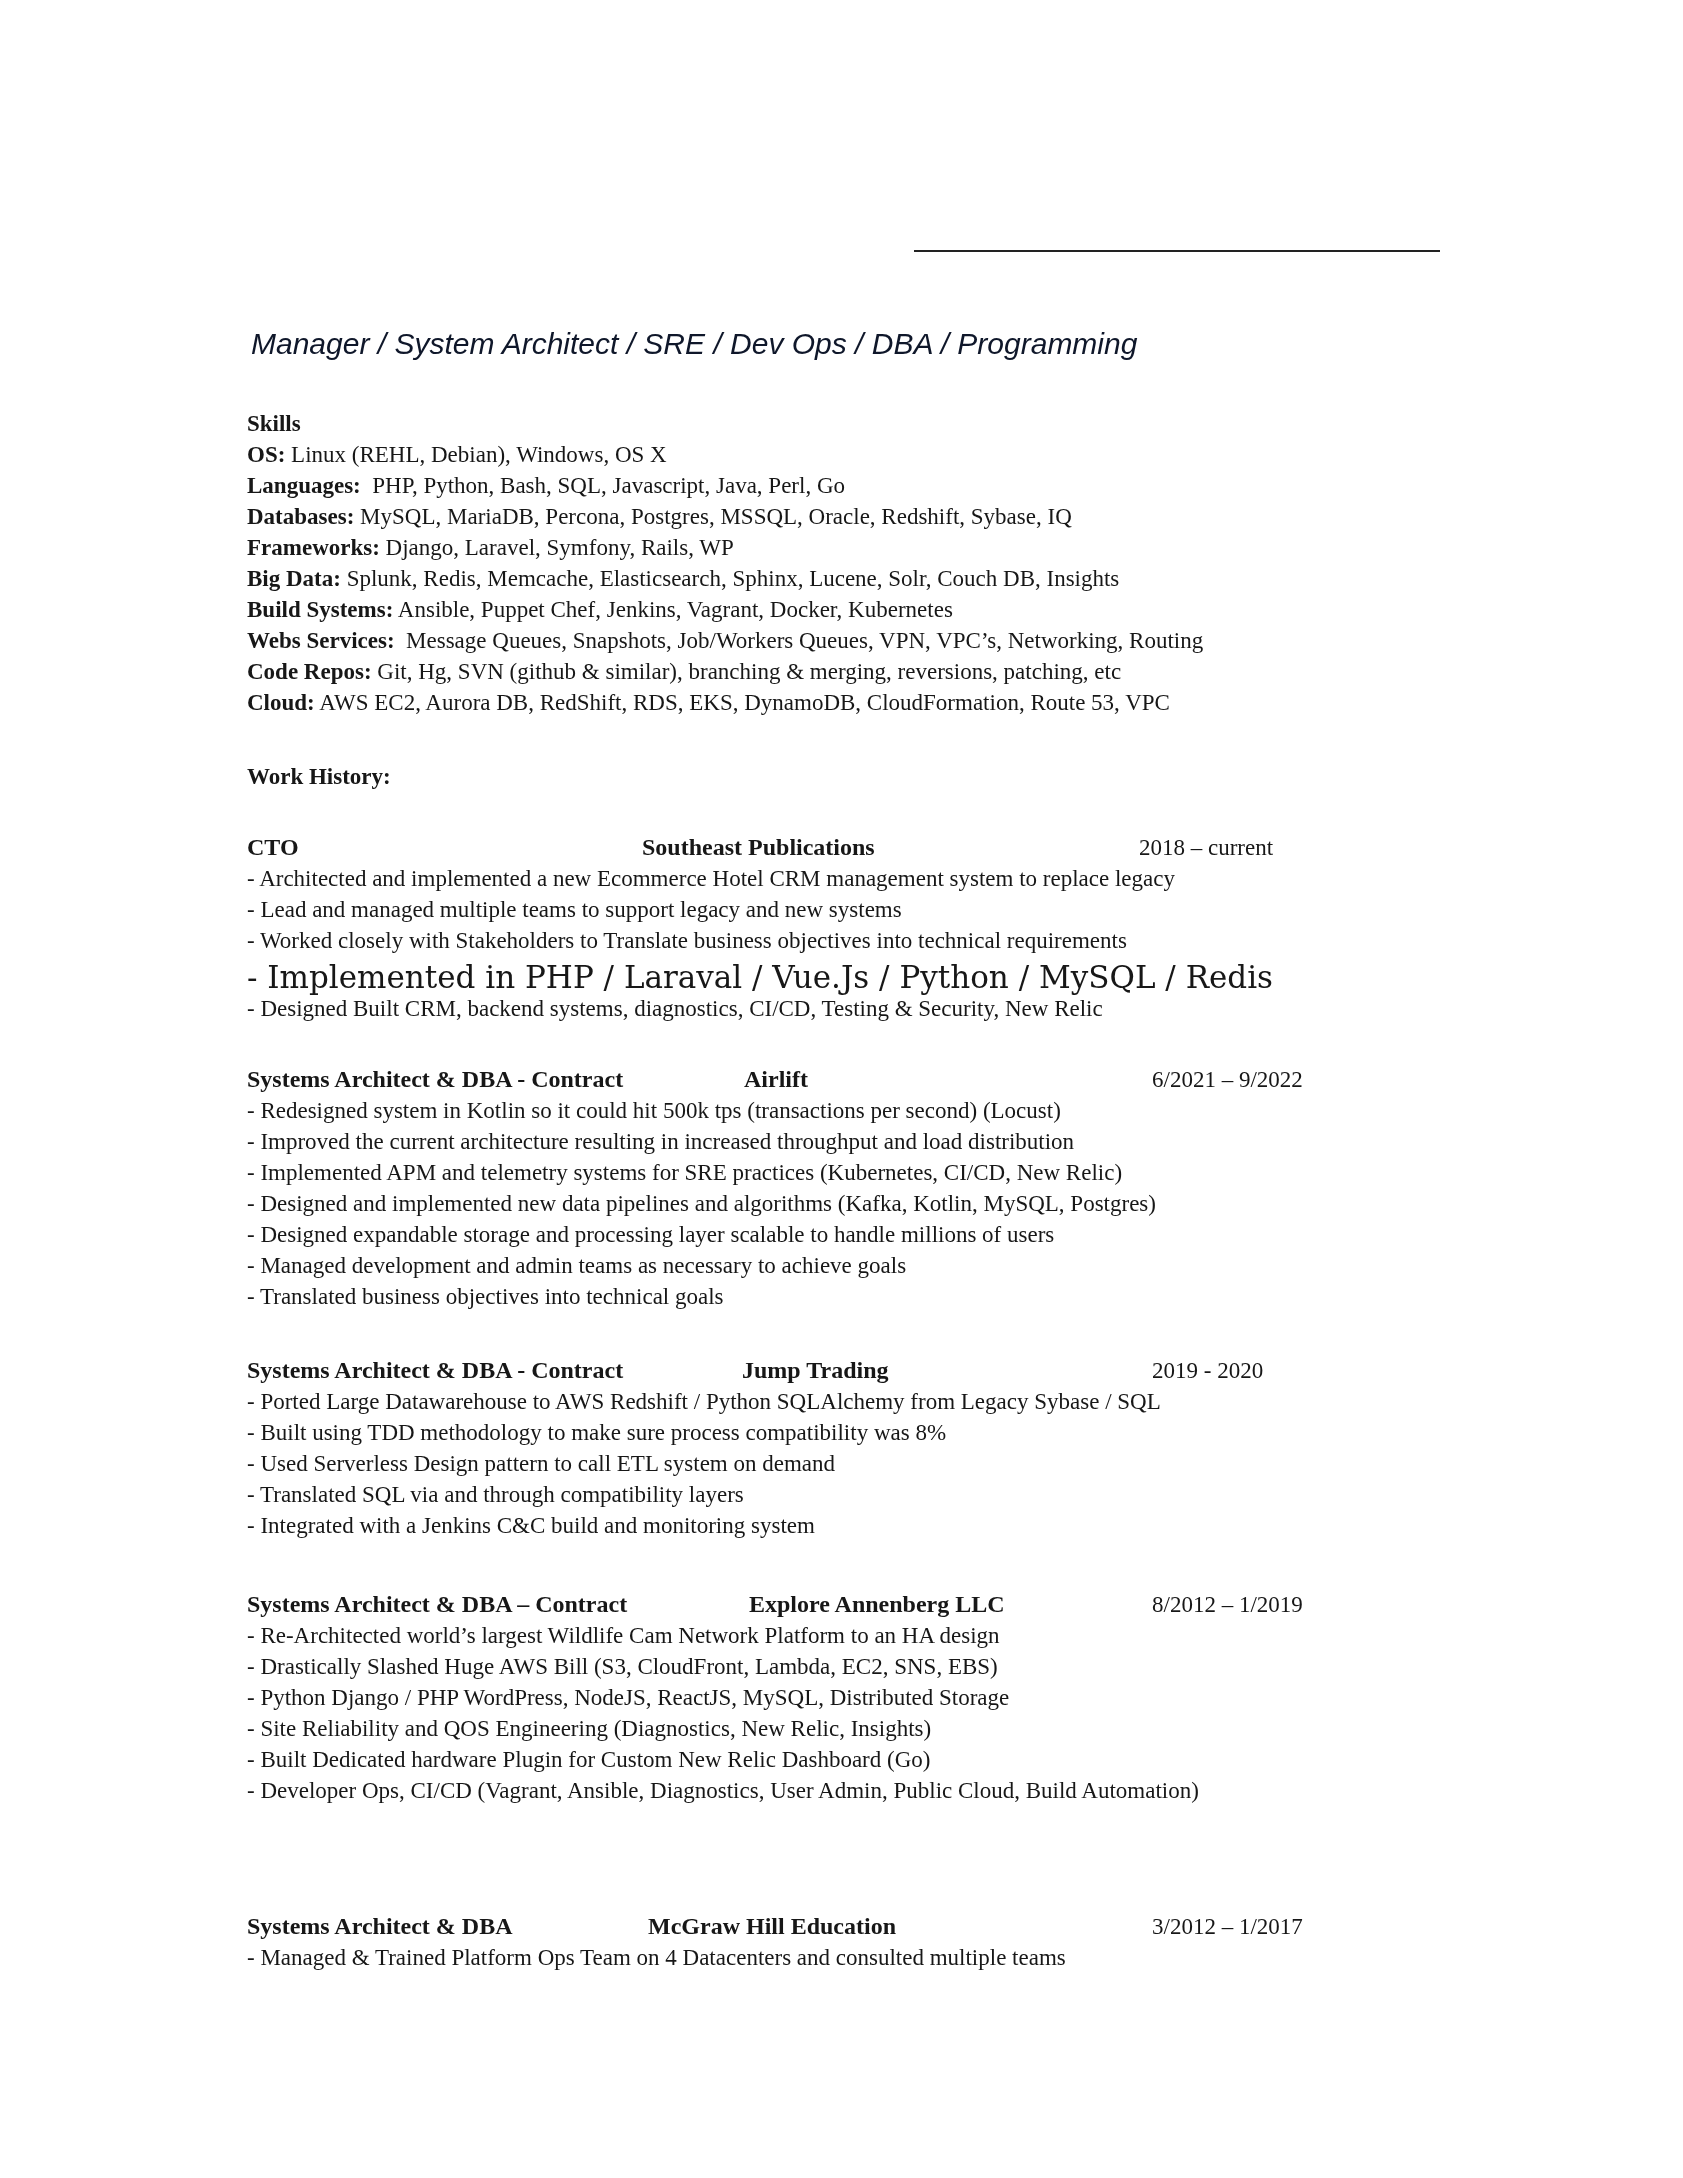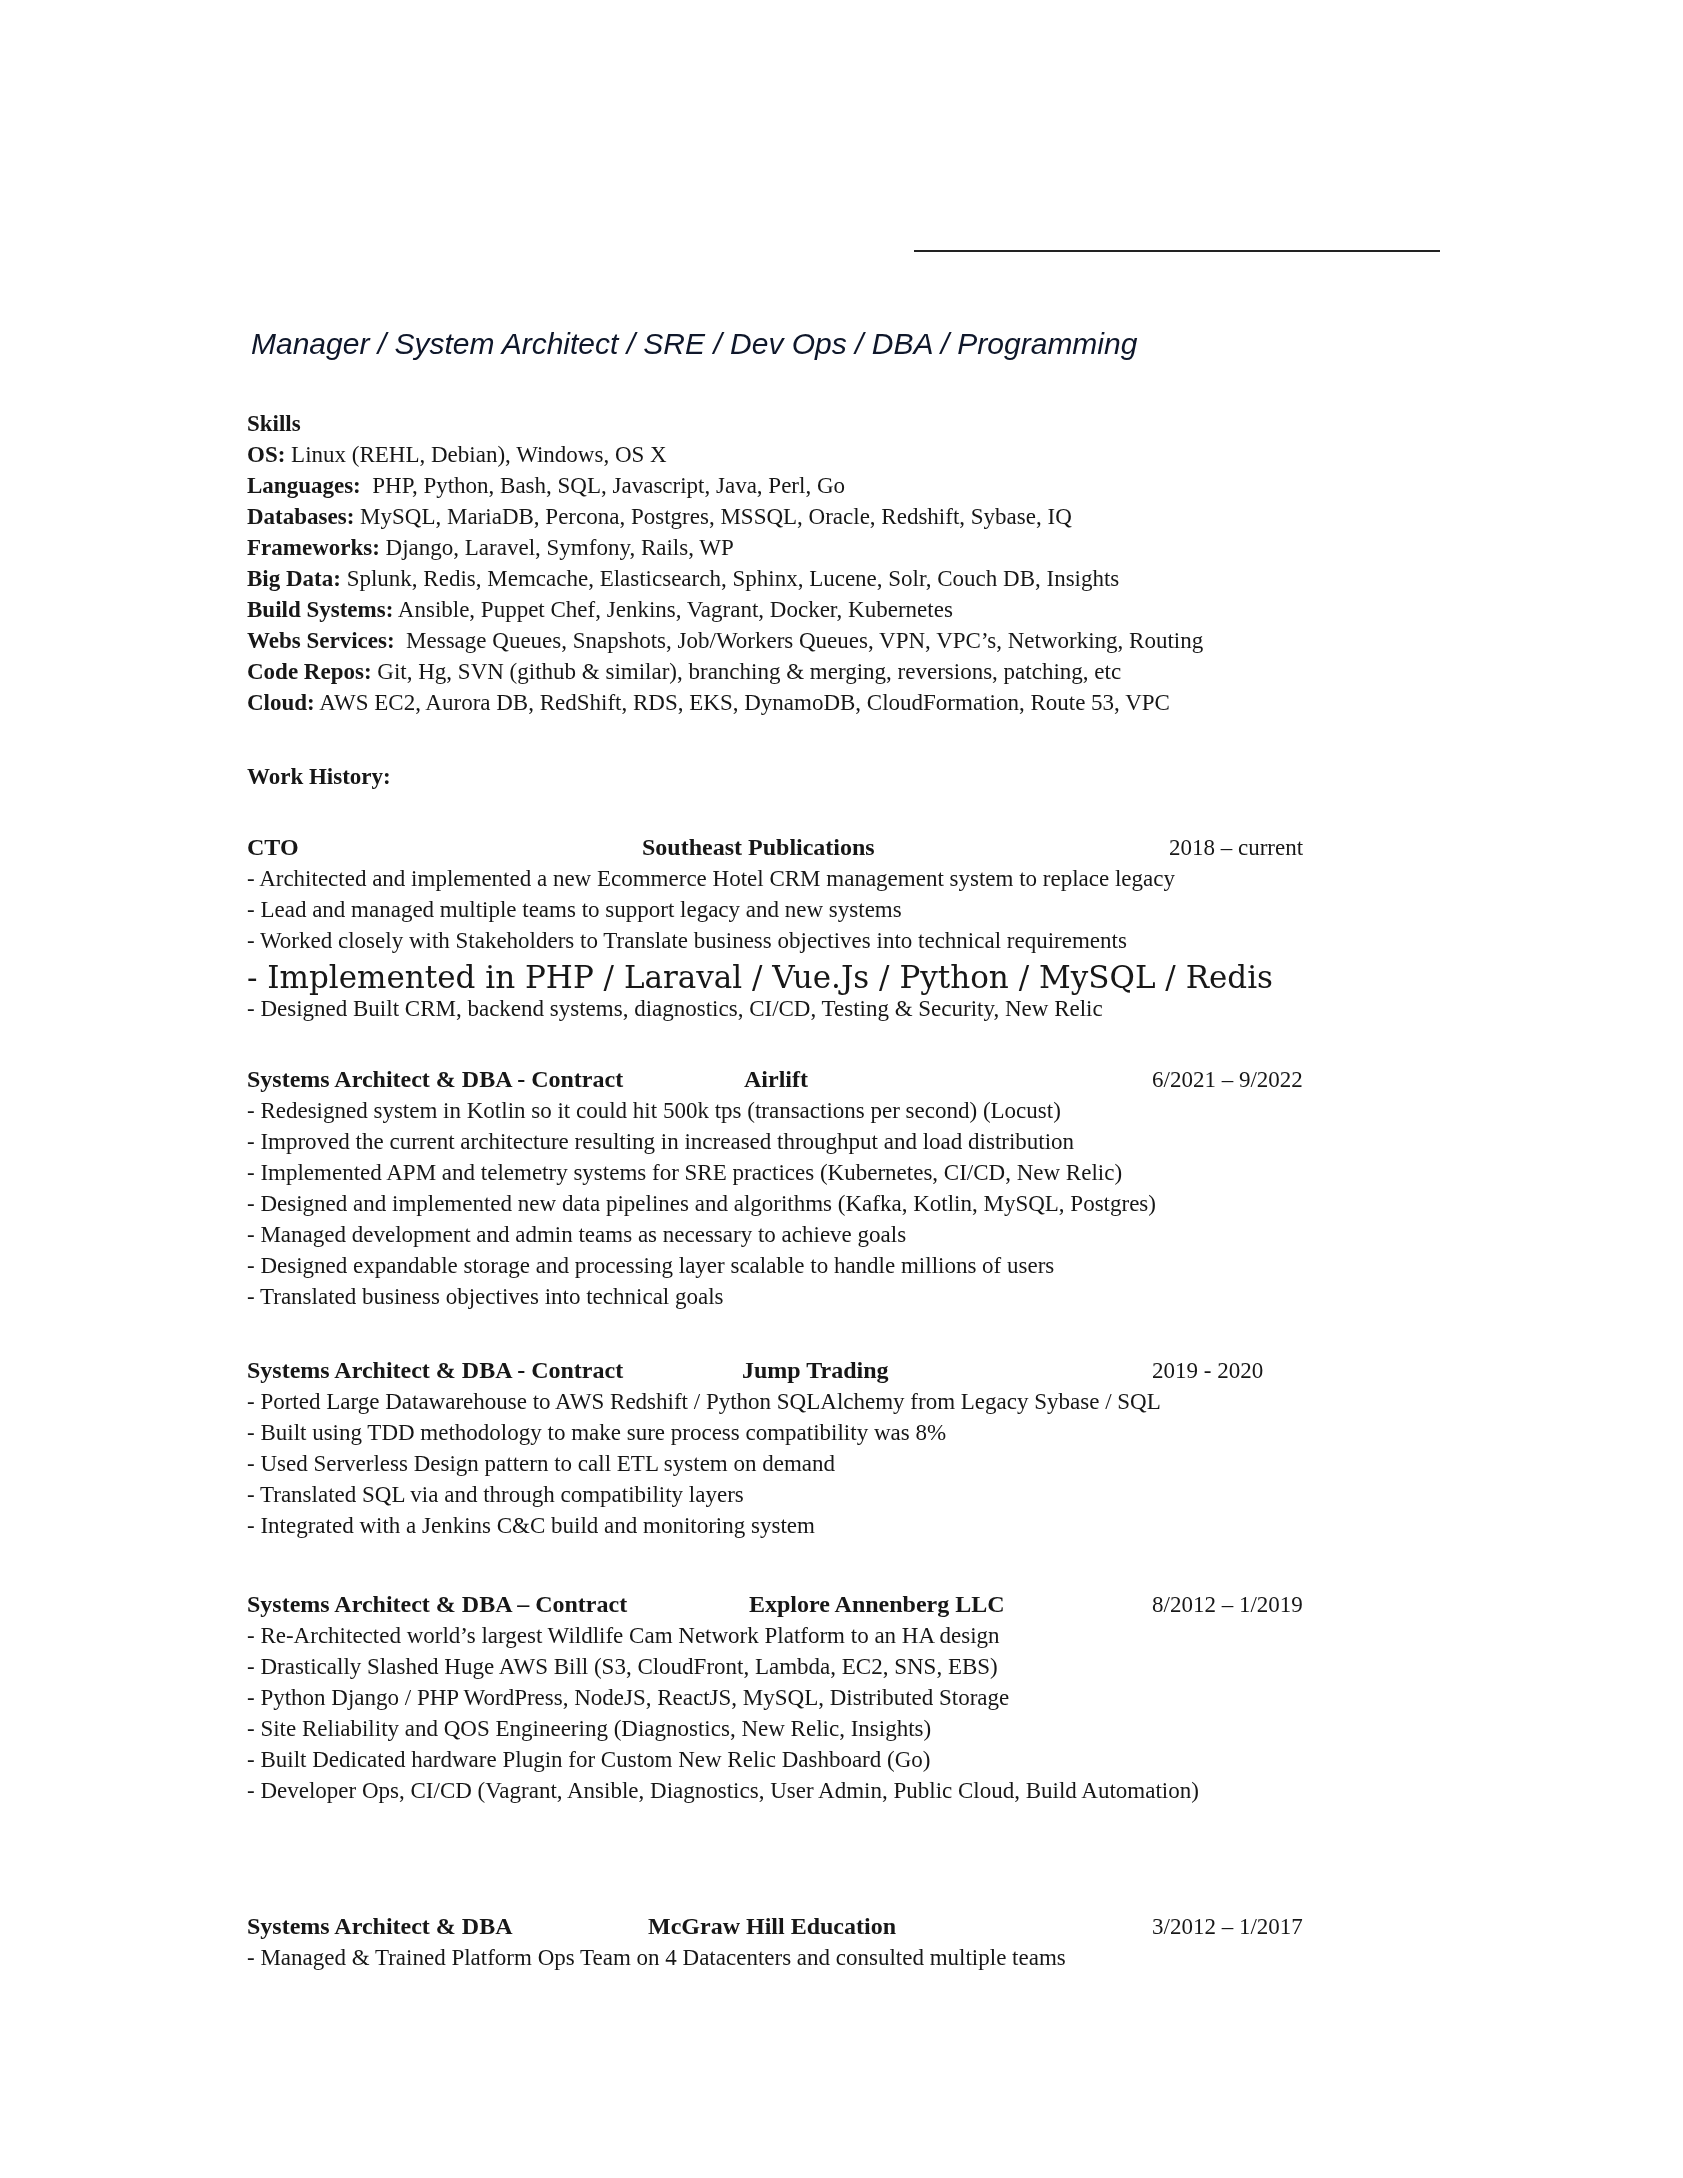--- a/index.html
+++ b/index.html
@@ -88,35 +88,35 @@
         <div class="line"><span class="b">Webs Services:</span><span>  Message Queues, Snapshots, Job/Workers Queues, VPN, VPC’s, Networking, Routing</span></div>
         <div class="line"><span class="b">Code Repos:</span><span> Git, Hg, SVN (github &amp; similar), branching &amp; merging, reversions, patching, etc</span></div>
         <div class="line"><span class="b">Cloud:</span><span> AWS EC2, Aurora DB, RedShift, RDS, EKS, DynamoDB, CloudFormation, Route 53, VPC</span></div>
       </div>
   </section>
 
   <div class="wh line b">Work History:</div>
 
   <div id="jobs">
       <section class="job" style="top: 832px;">
-        <div class="job-header line"><span class="b">CTO</span><span class="b comp" style="left: 395px;">Southeast Publications</span><span class="dates" style="left: 892px; margin-left: 30px;">2018 – current</span></div>
+        <div class="job-header line"><span class="b">CTO</span><span class="b comp" style="left: 395px;">Southeast Publications</span><span class="dates" style="left: 892px;">2018 – current</span></div>
         <div class="line bullet">- Architected and implemented a new Ecommerce Hotel CRM management system to replace legacy</div>
         <div class="line bullet">- Lead and managed multiple teams to support legacy and new systems</div>
         <div class="line bullet">- Worked closely with Stakeholders to Translate business objectives into technical requirements</div>
         <div class="line bullet alt">- Implemented in PHP / Laraval / Vue.Js / Python / MySQL / Redis</div>
         <div class="line bullet">- Designed Built CRM, backend systems, diagnostics, CI/CD, Testing &amp; Security, New Relic</div>
       </section>
       <section class="job" style="top: 1064px;">
         <div class="job-header line"><span class="b">Systems Architect &amp; DBA - Contract</span><span class="b comp" style="left: 497px;">Airlift</span><span class="dates" style="left: 905px;">6/2021 – 9/2022</span></div>
         <div class="line bullet">- Redesigned system in Kotlin so it could hit 500k tps (transactions per second) (Locust)</div>
         <div class="line bullet">- Improved the current architecture resulting in increased throughput and load distribution</div>
         <div class="line bullet">- Implemented APM and telemetry systems for SRE practices (Kubernetes, CI/CD, New Relic)</div>
         <div class="line bullet">- Designed and implemented new data pipelines and algorithms (Kafka, Kotlin, MySQL, Postgres)</div>
+        <div class="line bullet">- Designed expandable storage and processing layer scalable to handle millions of users</div>
         <div class="line bullet">- Managed development and admin teams as necessary to achieve goals</div>
-        <div class="line bullet">- Designed expandable storage and processing layer scalable to handle millions of users</div>
         <div class="line bullet">- Translated business objectives into technical goals</div>
       </section>
       <section class="job" style="top: 1355px;">
         <div class="job-header line"><span class="b">Systems Architect &amp; DBA - Contract</span><span class="b comp" style="left: 495px;">Jump Trading</span><span class="dates" style="left: 905px;">2019 - 2020</span></div>
         <div class="line bullet">- Ported Large Datawarehouse to AWS Redshift / Python SQLAlchemy from Legacy Sybase / SQL</div>
         <div class="line bullet">- Built using TDD methodology to make sure process compatibility was 8%</div>
         <div class="line bullet">- Used Serverless Design pattern to call ETL system on demand</div>
         <div class="line bullet">- Translated SQL via and through compatibility layers</div>
         <div class="line bullet">- Integrated with a Jenkins C&amp;C build and monitoring system</div>
       </section>

